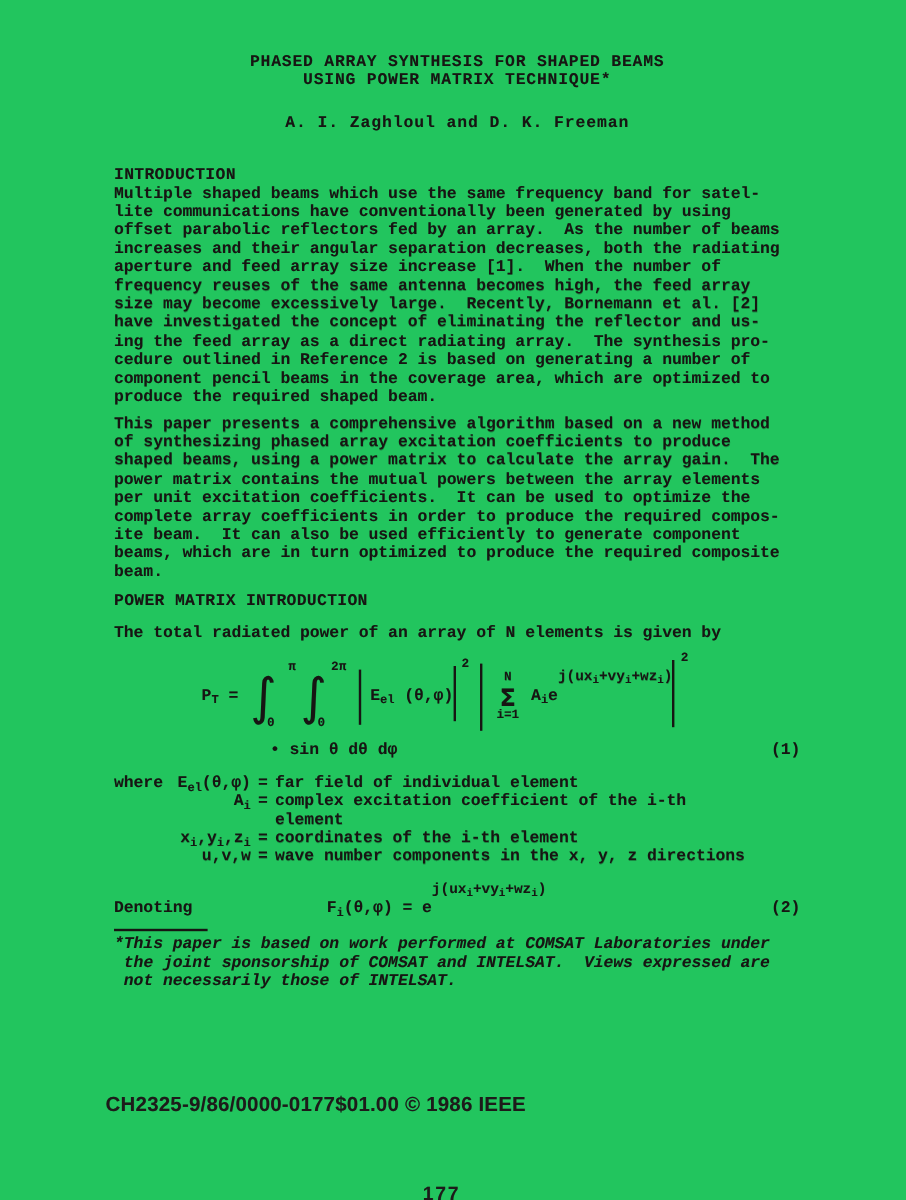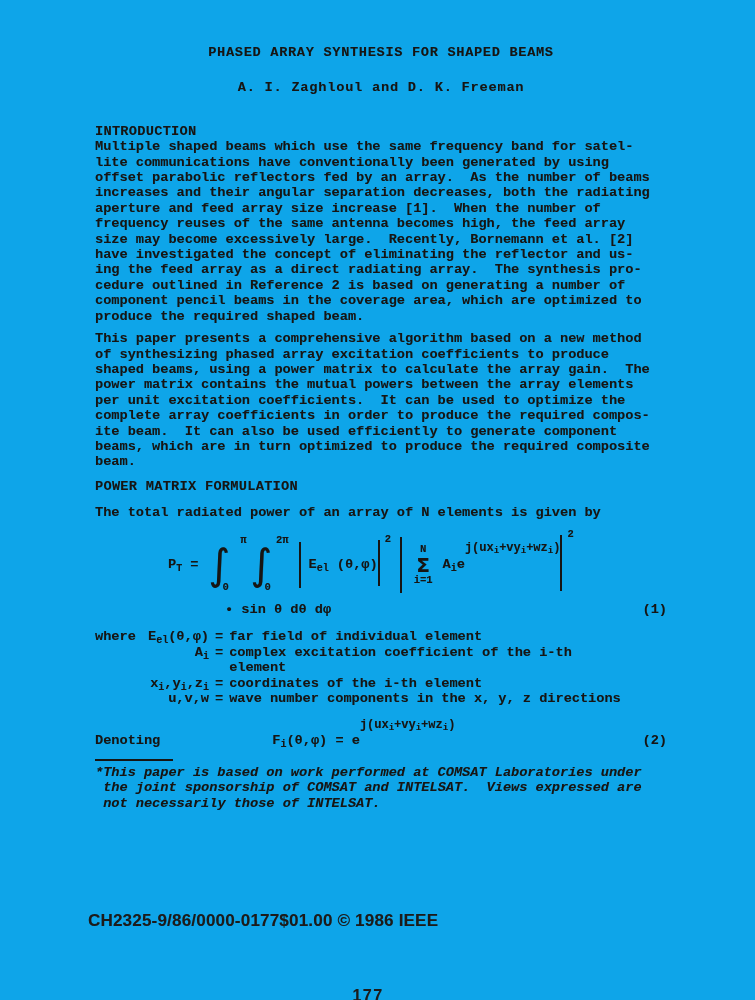--- a/index.html
+++ b/index.html
@@ -1,20 +1,20 @@
 <!DOCTYPE html>
 <html><head>
 <meta charset="utf-8">
 <style>
   html,body { margin:0; padding:0; }
   body { background:#fdfcfb; }
   .page {
     position:relative;
     width:755px; height:1000px;
-    background:#0ea5e9;
+    background:#22c55e;
     color:#171513;
     font-family:"Liberation Mono", monospace;
     font-weight:700;
     font-size:13.6px;
     line-height:15.4px;
     overflow:hidden;
     text-shadow:0.2px 0.2px 0 rgba(20,18,16,0.35);
   }
   .content { position:absolute; left:95px; top:0; width:572px; }
 
@@ -84,20 +84,21 @@
               font-size:16px; letter-spacing:1.5px; color:#1d1b1a; }
 </style>
 </head>
 <body>
 
 <div class="page">
   <div class="content">
 
     <div class="hdr">
       <div class="t-line">PHASED ARRAY SYNTHESIS FOR SHAPED BEAMS</div>
+      <div class="t-line">USING POWER MATRIX TECHNIQUE*</div>
       <div class="by-line authors">A. I. Zaghloul and D. K. Freeman</div>
     </div>
 
     <div class="sec-head">INTRODUCTION</div>
     <div class="para">Multiple shaped beams which use the same frequency band for satel-
 lite communications have conventionally been generated by using
 offset parabolic reflectors fed by an array.  As the number of beams
 increases and their angular separation decreases, both the radiating
 aperture and feed array size increase [1].  When the number of
 frequency reuses of the same antenna becomes high, the feed array
@@ -110,21 +111,21 @@
     <div class="para2">This paper presents a comprehensive algorithm based on a new method
 of synthesizing phased array excitation coefficients to produce
 shaped beams, using a power matrix to calculate the array gain.  The
 power matrix contains the mutual powers between the array elements
 per unit excitation coefficients.  It can be used to optimize the
 complete array coefficients in order to produce the required compos-
 ite beam.  It can also be used efficiently to generate component
 beams, which are in turn optimized to produce the required composite
 beam.</div>
 
-    <div class="sec-head sec-head2">POWER MATRIX FORMULATION</div>
+    <div class="sec-head sec-head2">POWER MATRIX INTRODUCTION</div>
     <div class="lead">The total radiated power of an array of N elements is given by</div>
 
     <div class="eq1">
       <div class="eq1-main">
         <span class="eq-lhs"><span>P</span><sub>T</sub><span> =</span></span>
         <span class="int">
           <span class="int-g">∫</span>
           <span class="int-sup">π</span>
           <span class="int-sub">0</span>
         </span>

